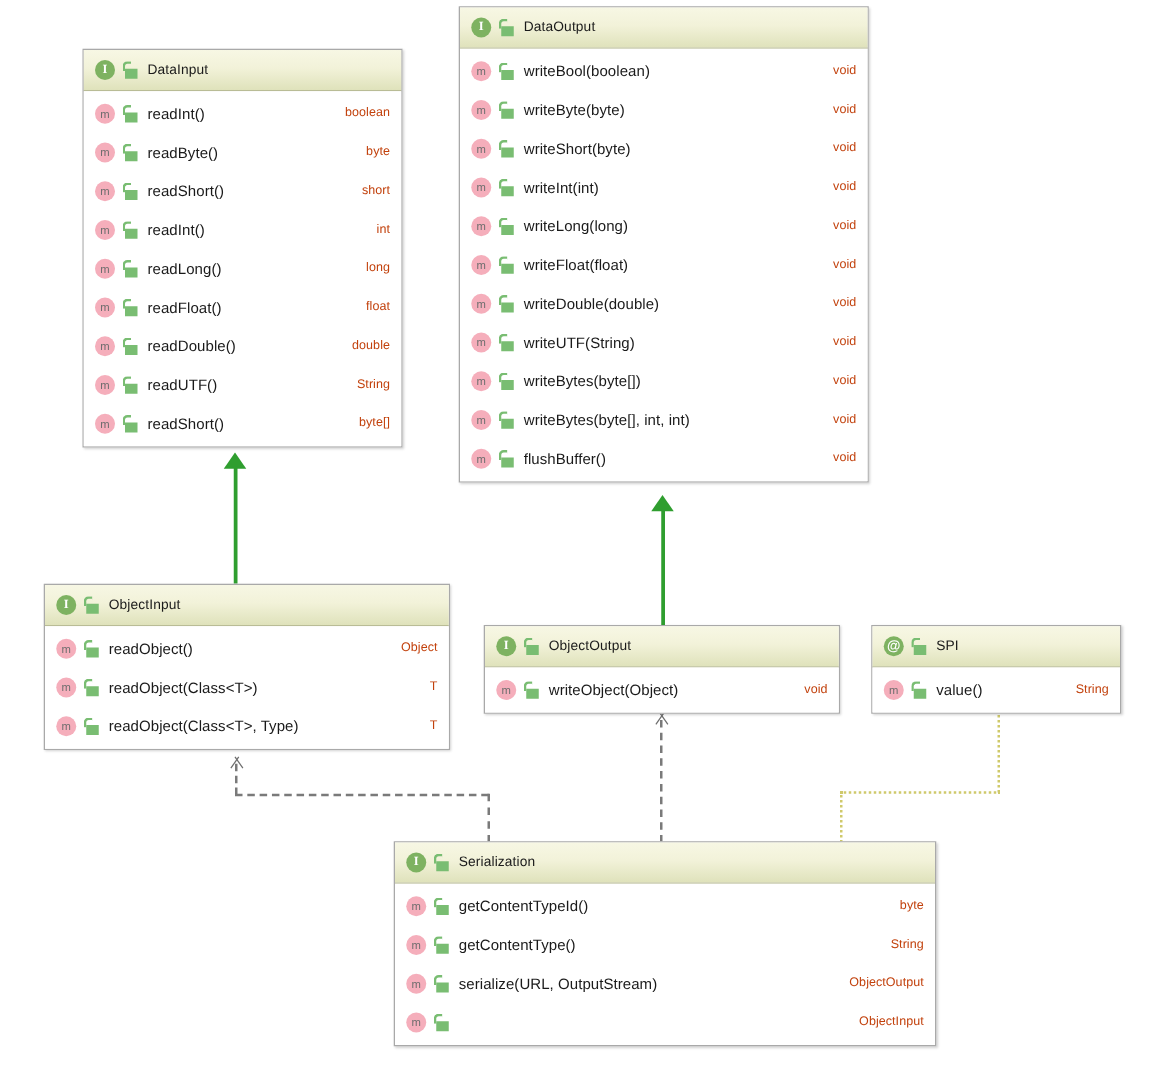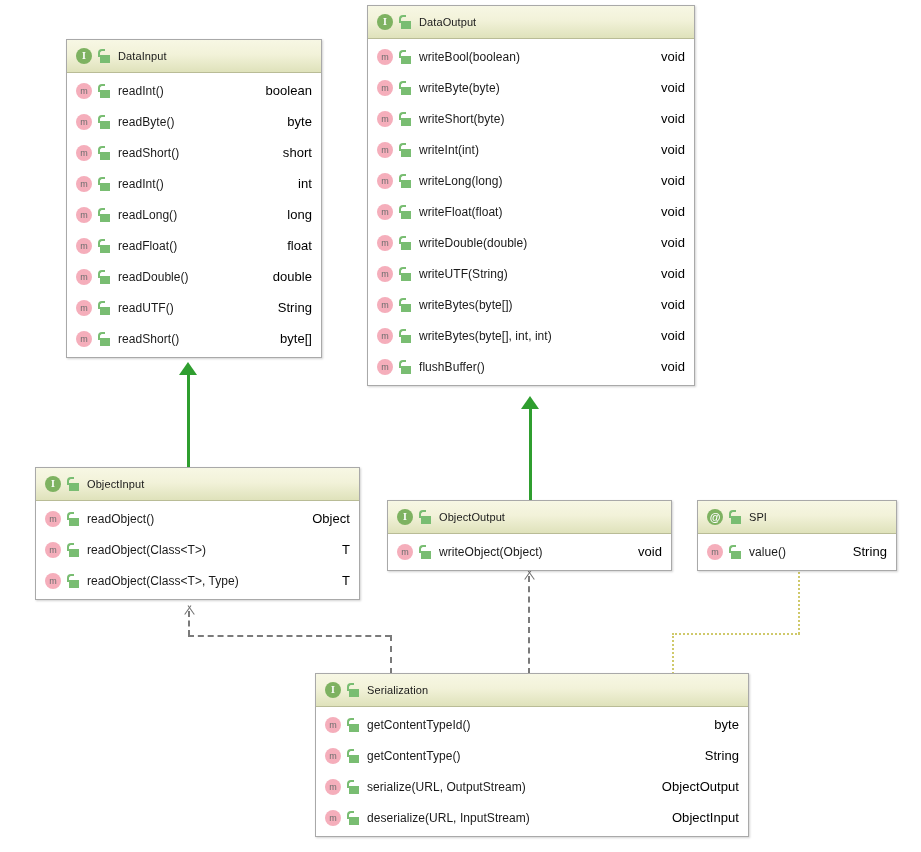--- a/index.html
+++ b/index.html
@@ -56,22 +56,22 @@
     padding: 0 9px 0 9px;
     white-space: nowrap;
   }
   .member-name {
     font-size: 12px;
     color: #1a1a1a;
     margin-left: 7px;
     letter-spacing: 0.05px;
   }
   .member-type {
-    font-size: 13px;
-    color: #000000;
+    font-size: 10px;
+    color: #c2410c;
     margin-left: auto;
     padding-left: 18px;
     letter-spacing: 0.05px;
   }
 
   
   .icon {
     flex: 0 0 auto;
     display: inline-block;
     line-height: 0;
@@ -514,19 +514,18 @@
           </span>
         <span class="member-name">serialize(URL, OutputStream)</span>
         <span class="member-type">ObjectOutput</span>
       </div>
       <div class="uml-row">
         <span class="icon ic-method">m</span>
         <span class="icon ic-lock">
             <span class="lock-shackle"></span>
             <span class="lock-body"></span>
           </span>
-        <span class="member-name">deserialize(URL, InputStream)</span>
         <span class="member-type">ObjectInput</span>
       </div>
     </div>
   </div>
 
 </div>
 
 </body></html>

